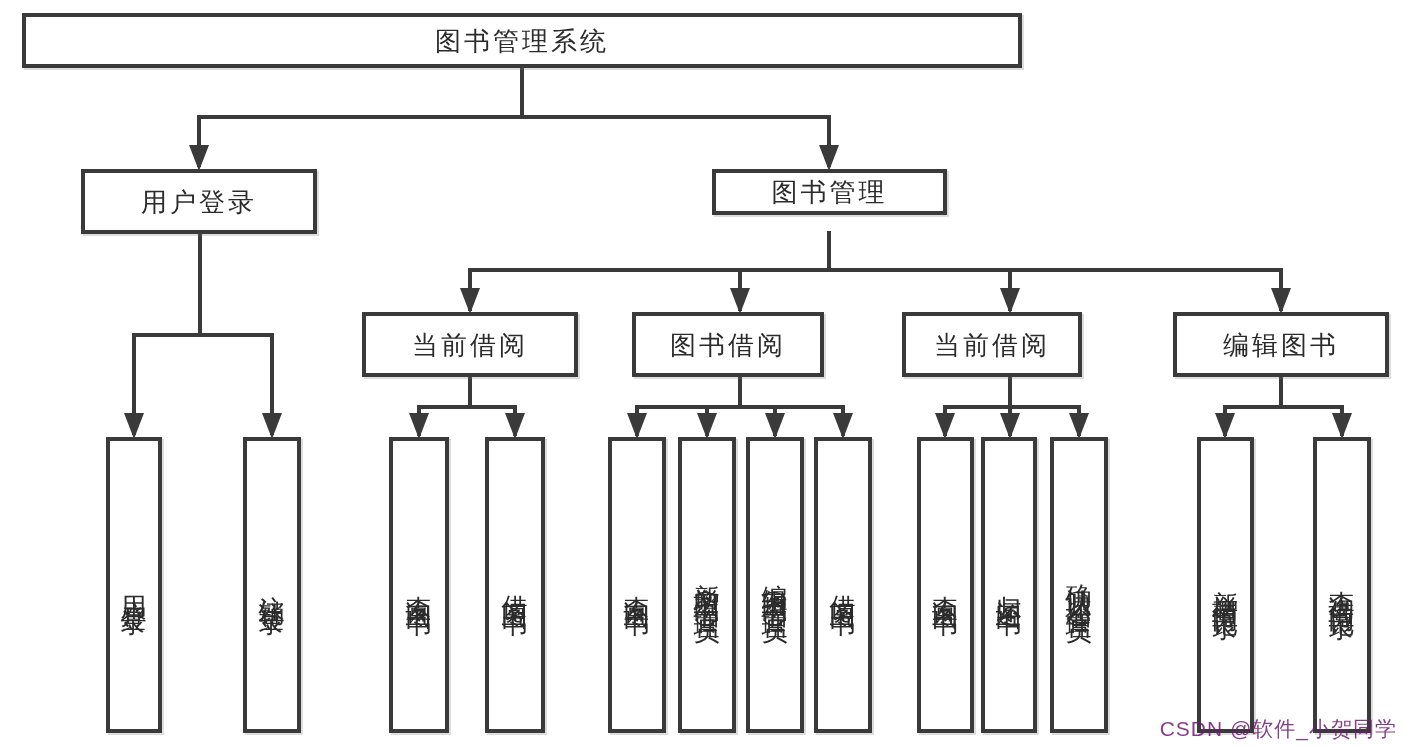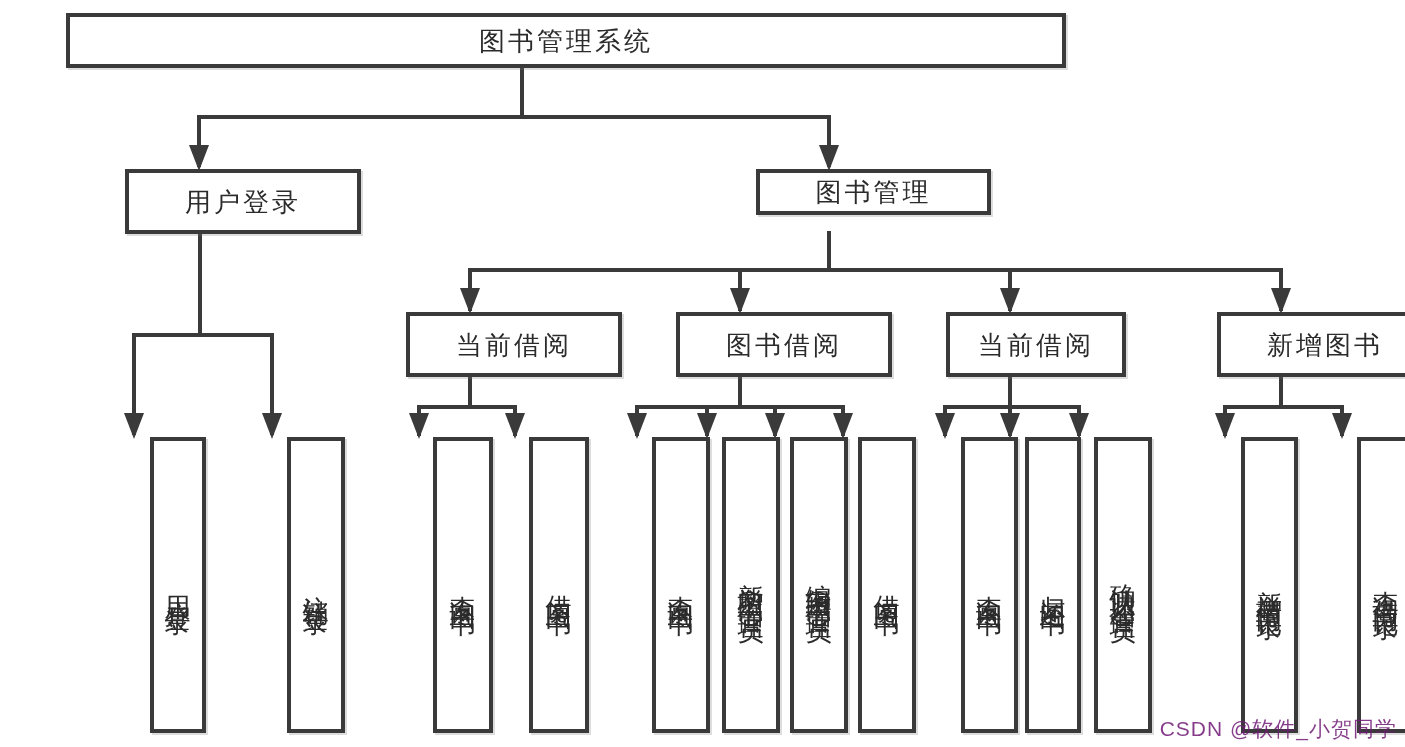--- a/index.html
+++ b/index.html
@@ -14,21 +14,20 @@
   .wires{position:absolute;left:0;top:0;width:1405px;height:747px;}
   .node{
     position:absolute;
     box-sizing:border-box;
     border:4px solid #3a3a3a;
     background:#ffffff;
     display:flex;
     align-items:center;
     justify-content:center;
     box-shadow:2px 2px 0 rgba(120,120,120,.25);
-    margin-left:44px;
   }
   .node.h span{
     font-size:26px;
     letter-spacing:3px;
     white-space:nowrap;
     line-height:1;
   }
   .node.v span{
     writing-mode:vertical-rl;
     text-orientation:mixed;
@@ -128,28 +127,28 @@
   <div class="node h" style="left:81px;top:169px;width:236px;height:65px">
     <span>用户登录</span>
   </div>
   <div class="node h" style="left:712px;top:169px;width:235px;height:46px">
     <span>图书管理</span>
   </div>
 
   <div class="node h" style="left:362px;top:312px;width:216px;height:65px">
     <span>当前借阅</span>
   </div>
-  <div class="node h" style="left:632px;top:312px;width:216px;height:65px">
+  <div class="node h" style="left:632px;top:312px;width:192px;height:65px">
     <span>图书借阅</span>
   </div>
   <div class="node h" style="left:902px;top:312px;width:180px;height:65px">
     <span>当前借阅</span>
   </div>
   <div class="node h" style="left:1173px;top:312px;width:216px;height:65px">
-    <span>新增图书</span>
+    <span>编辑图书</span>
   </div>
 
   <div class="node v" style="left:106px;top:437px;width:56px;height:296px">
     <span>用户登录</span>
   </div>
   <div class="node v" style="left:243px;top:437px;width:58px;height:296px">
     <span>注销登录</span>
   </div>
 
   <div class="node v" style="left:389px;top:437px;width:60px;height:296px">

